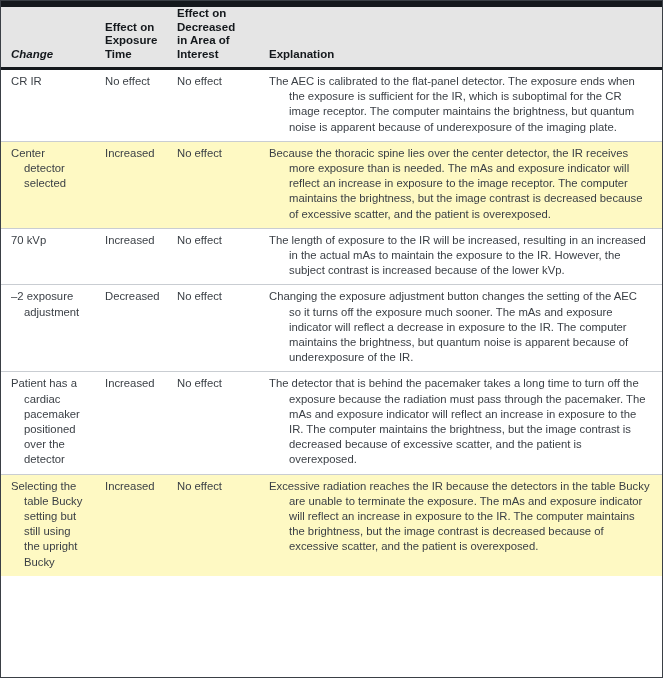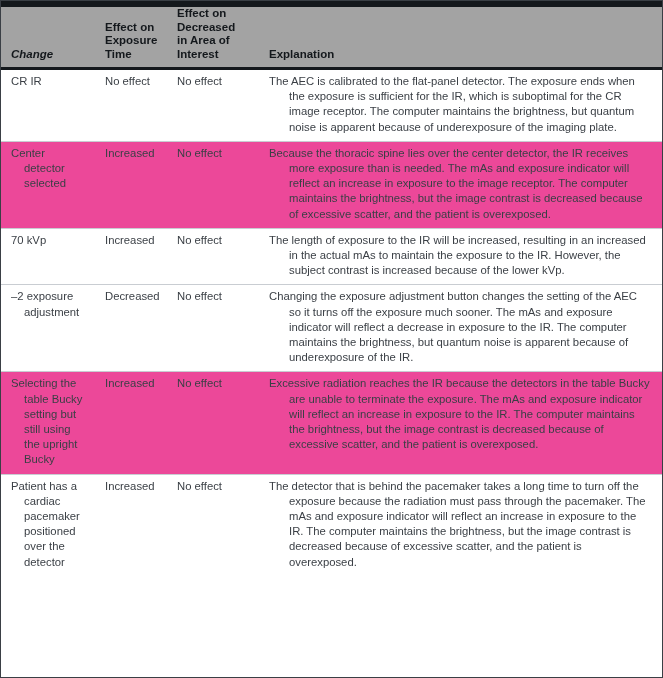--- a/index.html
+++ b/index.html
@@ -44,21 +44,21 @@
   }
   thead tr.head-row th {
     vertical-align: bottom;
     text-align: left;
     font-weight: bold;
     font-size: 11.5px;
     line-height: 13.5px;
     color: #14181c;
     padding: 0 10px 6px 10px;
     border: 0;
-    background: #a3a3a3;
+    background: #e5e5e5;
   }
   thead tr.head-row th.first { padding-left: 10px; font-style: italic; }
   thead tr.head-row th .hline { display: block; white-space: nowrap; }
   thead tr.head-bottom-row td {
     padding: 0;
     height: 3px;
     background: #14181c;
     border: 0;
   }
 
@@ -66,21 +66,21 @@
   tbody tr.data-row > td {
     vertical-align: top;
     font-size: 11.3px;
     line-height: 15.2px;
     color: #3a3f45;
     padding: 4px 10px 6px 10px;
     border-top: 1px solid #c9cdd2;
     background: transparent;
   }
   tbody tr.data-row:first-child > td { border-top: 0; margin-top: 12px; }
-  tbody tr.shaded > td { background: #ec4899; }
+  tbody tr.shaded > td { background: #fef9c3; }
 
   
   .hang {
     padding-left: 14px;
     text-indent: -14px;
   }
   td.col-change .hang { padding-left: 13px; text-indent: -13px; }
   td.col-explanation .hang { padding-left: 20px; text-indent: -20px; }
 
   td.col-exptime, td.col-brightness { white-space: nowrap; }
@@ -173,43 +173,43 @@
           <td class="col-exposure">
             <div class="">Decreased</div>
           </td>
           <td class="col-brightness">
             <div class="">No effect</div>
           </td>
           <td class="col-explanation">
             <div class="hang">Changing the exposure adjustment button changes the setting of the AEC so it turns off the exposure much sooner. The mAs and exposure indicator will reflect a decrease in exposure to the IR. The computer maintains the brightness, but quantum noise is apparent because of underexposure of the IR.</div>
           </td>
         </tr>
+        <tr class="data-row">
+          <td class="col-change">
+            <div class="hang">Patient has a cardiac pacemaker positioned over the detector</div>
+          </td>
+          <td class="col-exposure">
+            <div class="">Increased</div>
+          </td>
+          <td class="col-brightness">
+            <div class="">No effect</div>
+          </td>
+          <td class="col-explanation">
+            <div class="hang">The detector that is behind the pacemaker takes a long time to turn off the exposure because the radiation must pass through the pacemaker. The mAs and exposure indicator will reflect an increase in exposure to the IR. The computer maintains the brightness, but the image contrast is decreased because of excessive scatter, and the patient is overexposed.</div>
+          </td>
+        </tr>
         <tr class="data-row shaded">
           <td class="col-change">
             <div class="hang">Selecting the table Bucky setting but still using the upright Bucky</div>
           </td>
           <td class="col-exposure">
             <div class="">Increased</div>
           </td>
           <td class="col-brightness">
             <div class="">No effect</div>
           </td>
           <td class="col-explanation">
             <div class="hang">Excessive radiation reaches the IR because the detectors in the table Bucky are unable to terminate the exposure. The mAs and exposure indicator will reflect an increase in exposure to the IR. The computer maintains the brightness, but the image contrast is decreased because of excessive scatter, and the patient is overexposed.</div>
-          </td>
-        </tr>
-        <tr class="data-row">
-          <td class="col-change">
-            <div class="hang">Patient has a cardiac pacemaker positioned over the detector</div>
-          </td>
-          <td class="col-exposure">
-            <div class="">Increased</div>
-          </td>
-          <td class="col-brightness">
-            <div class="">No effect</div>
-          </td>
-          <td class="col-explanation">
-            <div class="hang">The detector that is behind the pacemaker takes a long time to turn off the exposure because the radiation must pass through the pacemaker. The mAs and exposure indicator will reflect an increase in exposure to the IR. The computer maintains the brightness, but the image contrast is decreased because of excessive scatter, and the patient is overexposed.</div>
           </td>
         </tr>
       </tbody>
   </table>
 </div>
 
 </body></html>

